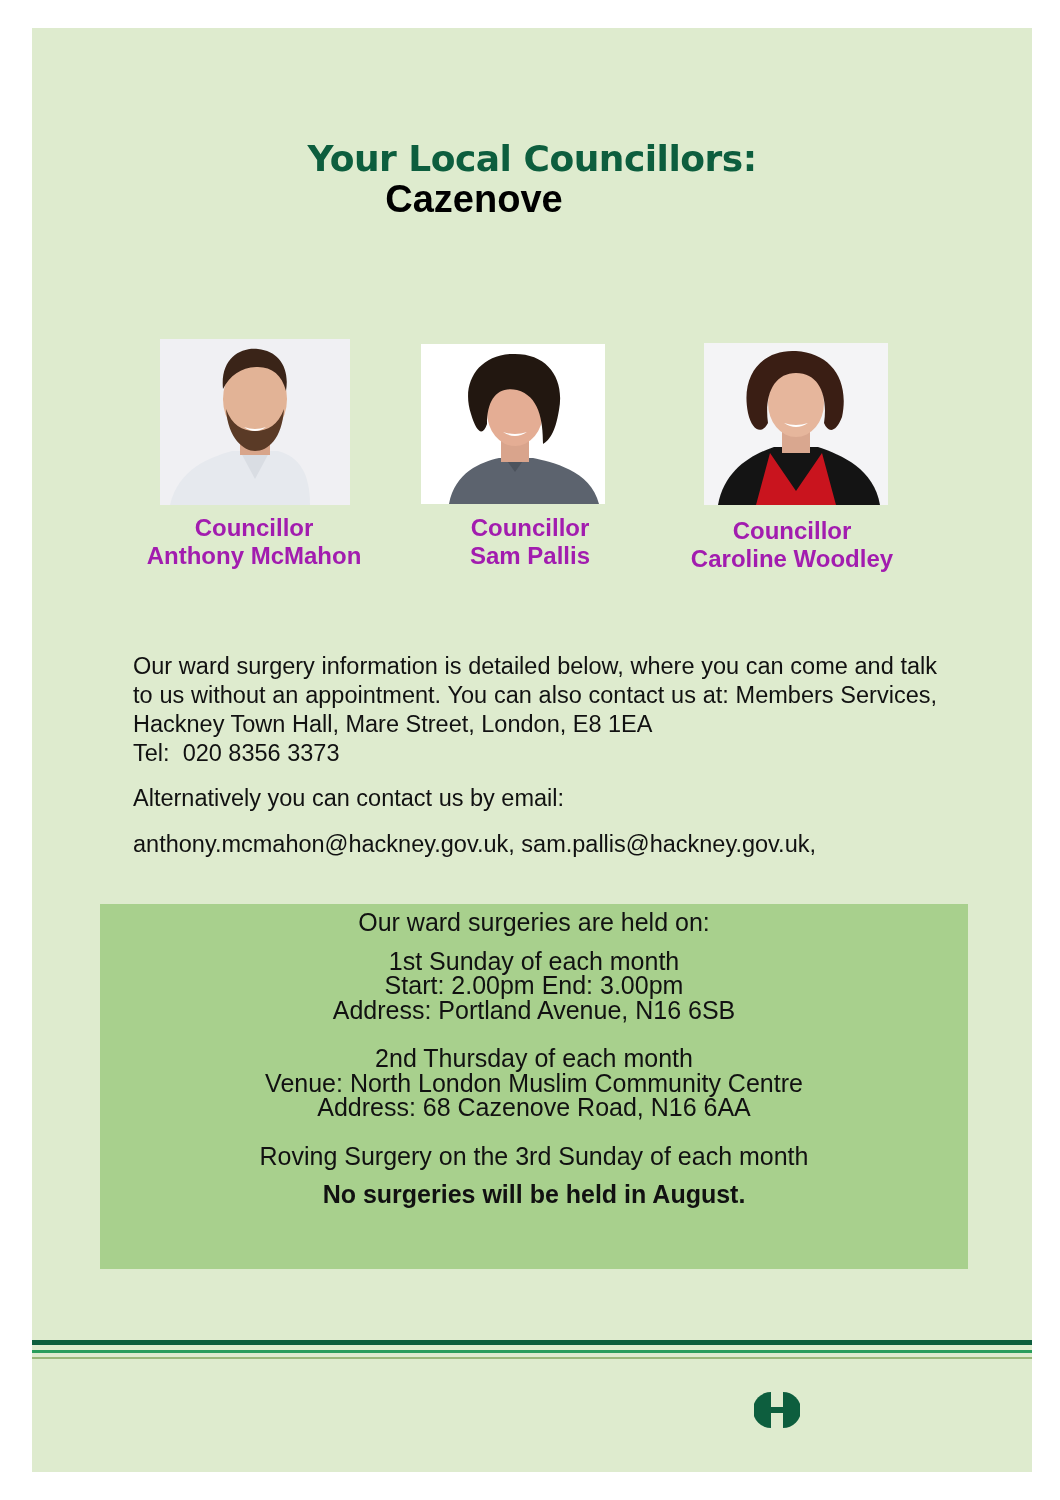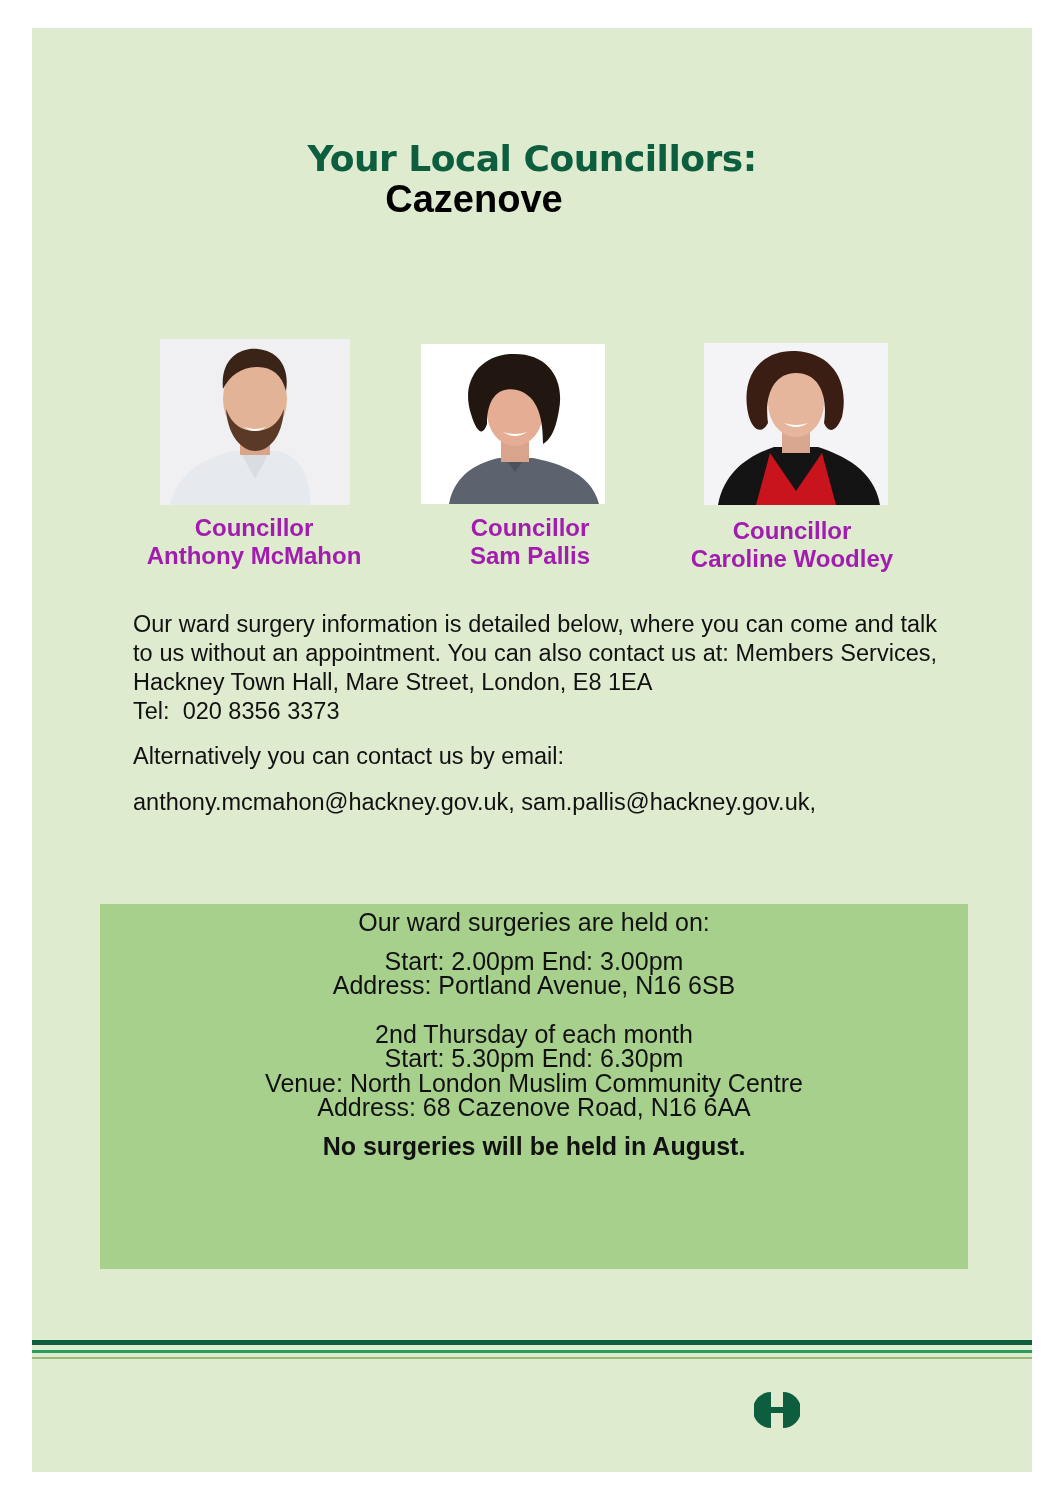--- a/index.html
+++ b/index.html
@@ -59,20 +59,21 @@
       font-size: 24px;
       line-height: 28px;
     }
     .body-text {
       position: absolute;
       left: 101px;
       width: 804px;
       color: #111;
       font-size: 23.5px;
       line-height: 29px;
+      margin-top: 42px;
     }
     .justify { text-align: justify; text-align-last: left; }
     .surgery-box {
       position: absolute;
       left: 68px;
       top: 876px;
       width: 868px;
       height: 365px;
       background: #a8d08d;
       text-align: center;
@@ -163,31 +164,32 @@
   <div class="body-text" style="top:669px; white-space:pre;">Tel:  020 8356 3373</div>
   <div class="body-text" style="top:714px;">Alternatively you can contact us by email:</div>
   <div class="body-text" style="top:760px;">
     <div>anthony.mcmahon@hackney.gov.uk, sam.pallis@hackney.gov.uk,</div>
   </div>
 
   <div class="surgery-box">
     <div class="line" style="margin-top:6px;">Our ward surgeries are held on:</div>
 
     <div style="margin-top:14px;">
+      <div class="line">1st Sunday of each month</div>
       <div class="line">Start: 2.00pm End: 3.00pm</div>
       <div class="line">Address: Portland Avenue, N16 6SB</div>
     </div>
 
     <div style="margin-top:24px;">
       <div class="line">2nd Thursday of each month</div>
-      <div class="line">Start: 5.30pm End: 6.30pm</div>
       <div class="line">Venue: North London Muslim Community Centre</div>
       <div class="line">Address: 68 Cazenove Road, N16 6AA</div>
     </div>
 
+    <div class="line" style="margin-top:24px;">Roving Surgery on the 3rd Sunday of each month</div>
     <div class="line" style="margin-top:14px; font-weight:bold;">No surgeries will be held in August.</div>
   </div>
 
   <div class="rule" style="top:1312px; height:5px; background:#0d5e3e;"></div>
   <div class="rule" style="top:1322px; height:3px; background:#2a9d5c;"></div>
   <div class="rule" style="top:1329px; height:2px; background:#9ab87a;"></div>
 
   <div class="logo">
     <svg width="46" height="40" viewBox="0 0 46 40">
       <path d="M17 2 A18 18 0 0 0 17 38 Z" fill="#0d5e3e"></path>

